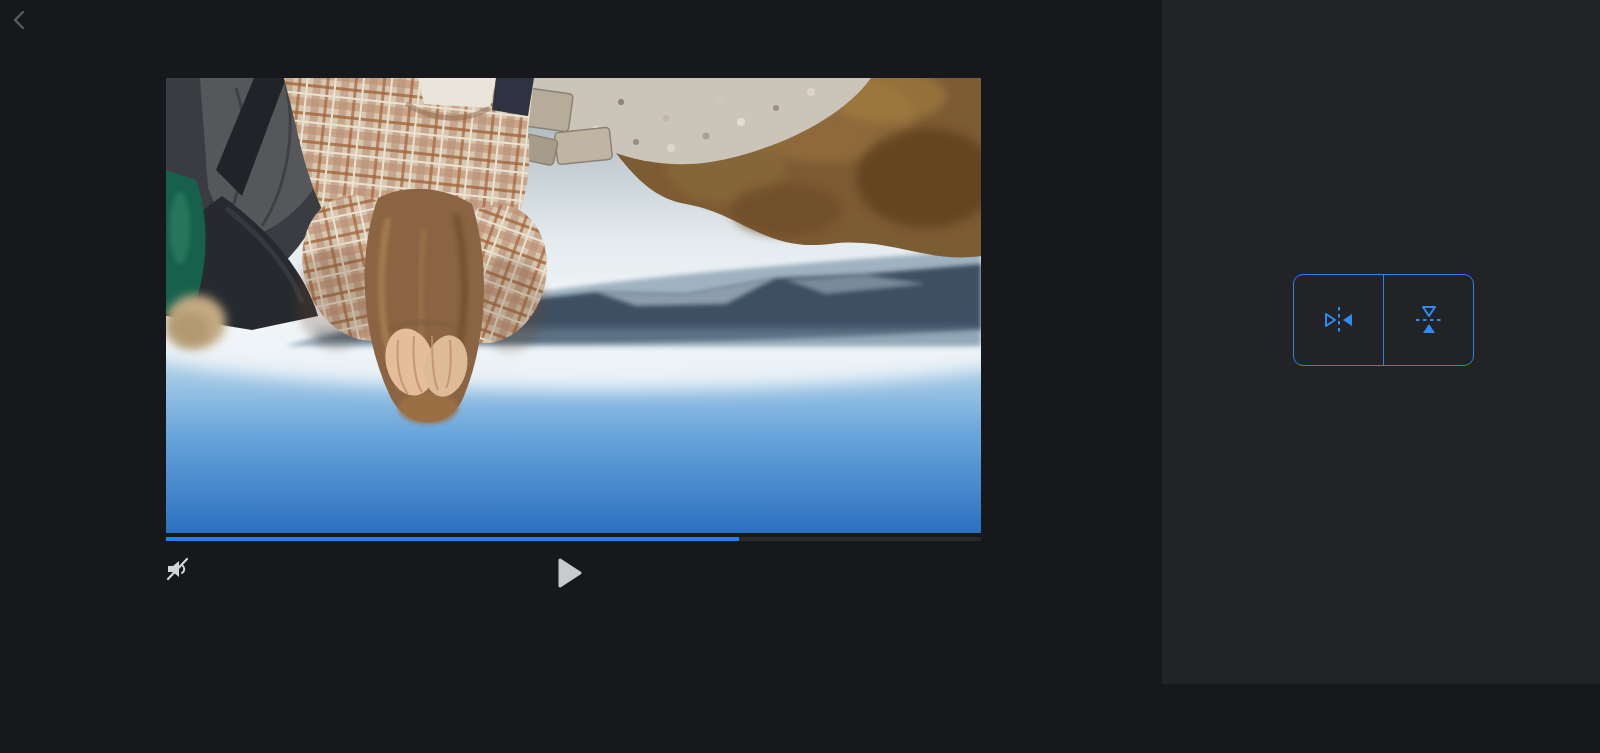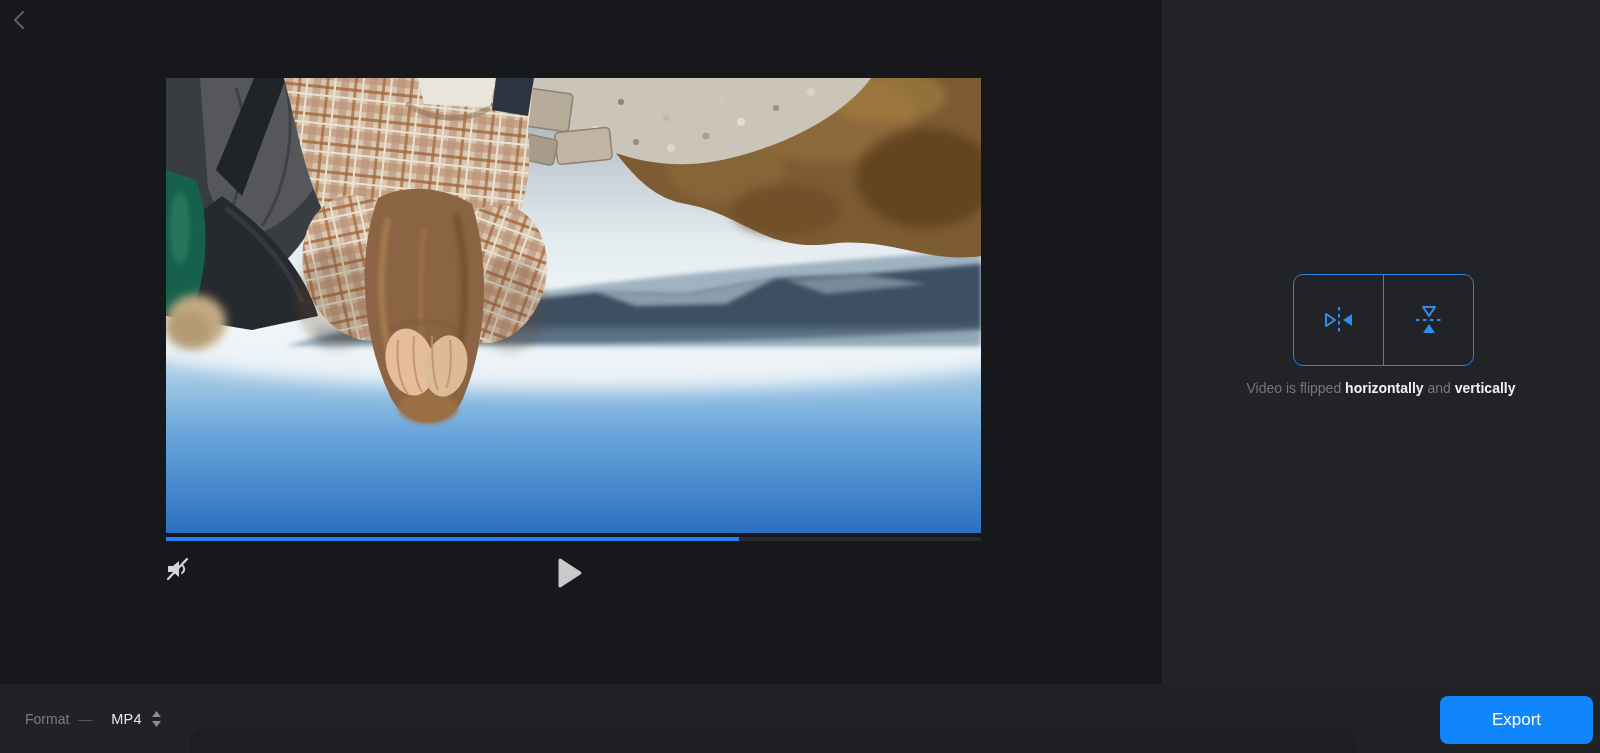--- a/index.html
+++ b/index.html
@@ -205,37 +205,16 @@
         </svg>
       </button>
       <button class="flip-cell">
         <svg width="30" height="34" viewBox="0 0 30 34">
           <polygon points="9,4 21,4 15,13" fill="none" stroke="#2f8cf0" stroke-width="2" stroke-linejoin="round"></polygon>
           <polygon points="9,30 21,30 15,21" fill="#2f8cf0"></polygon>
           <line x1="2" y1="17" x2="28" y2="17" stroke="#2f8cf0" stroke-width="2" stroke-dasharray="3.5,3.5"></line>
         </svg>
       </button>
     </div>
-    <div class="flip-caption">
-      <span>Video is flipped</span>
-      <b>horizontally</b>
-      <span>and</span>
-      <b>vertically</b>
-    </div>
   </div>
 
-  <div class="footer">
-    <div class="footer-tray"></div>
-    <div class="format-group">
-      <span class="format-label">Format</span>
-      <span class="format-dash">—</span>
-      <button class="format-select">
-        <span class="format-value">MP4</span>
-        <svg width="11" height="18" viewBox="0 0 11 18">
-          <polygon points="5.5,1 10,7 1,7" fill="#8b8c90"></polygon>
-          <polygon points="1,11 10,11 5.5,17" fill="#8b8c90"></polygon>
-        </svg>
-      </button>
-    </div>
-    <button class="export-btn">Export</button>
-  </div>
 
 </div>
 
 </body></html>

